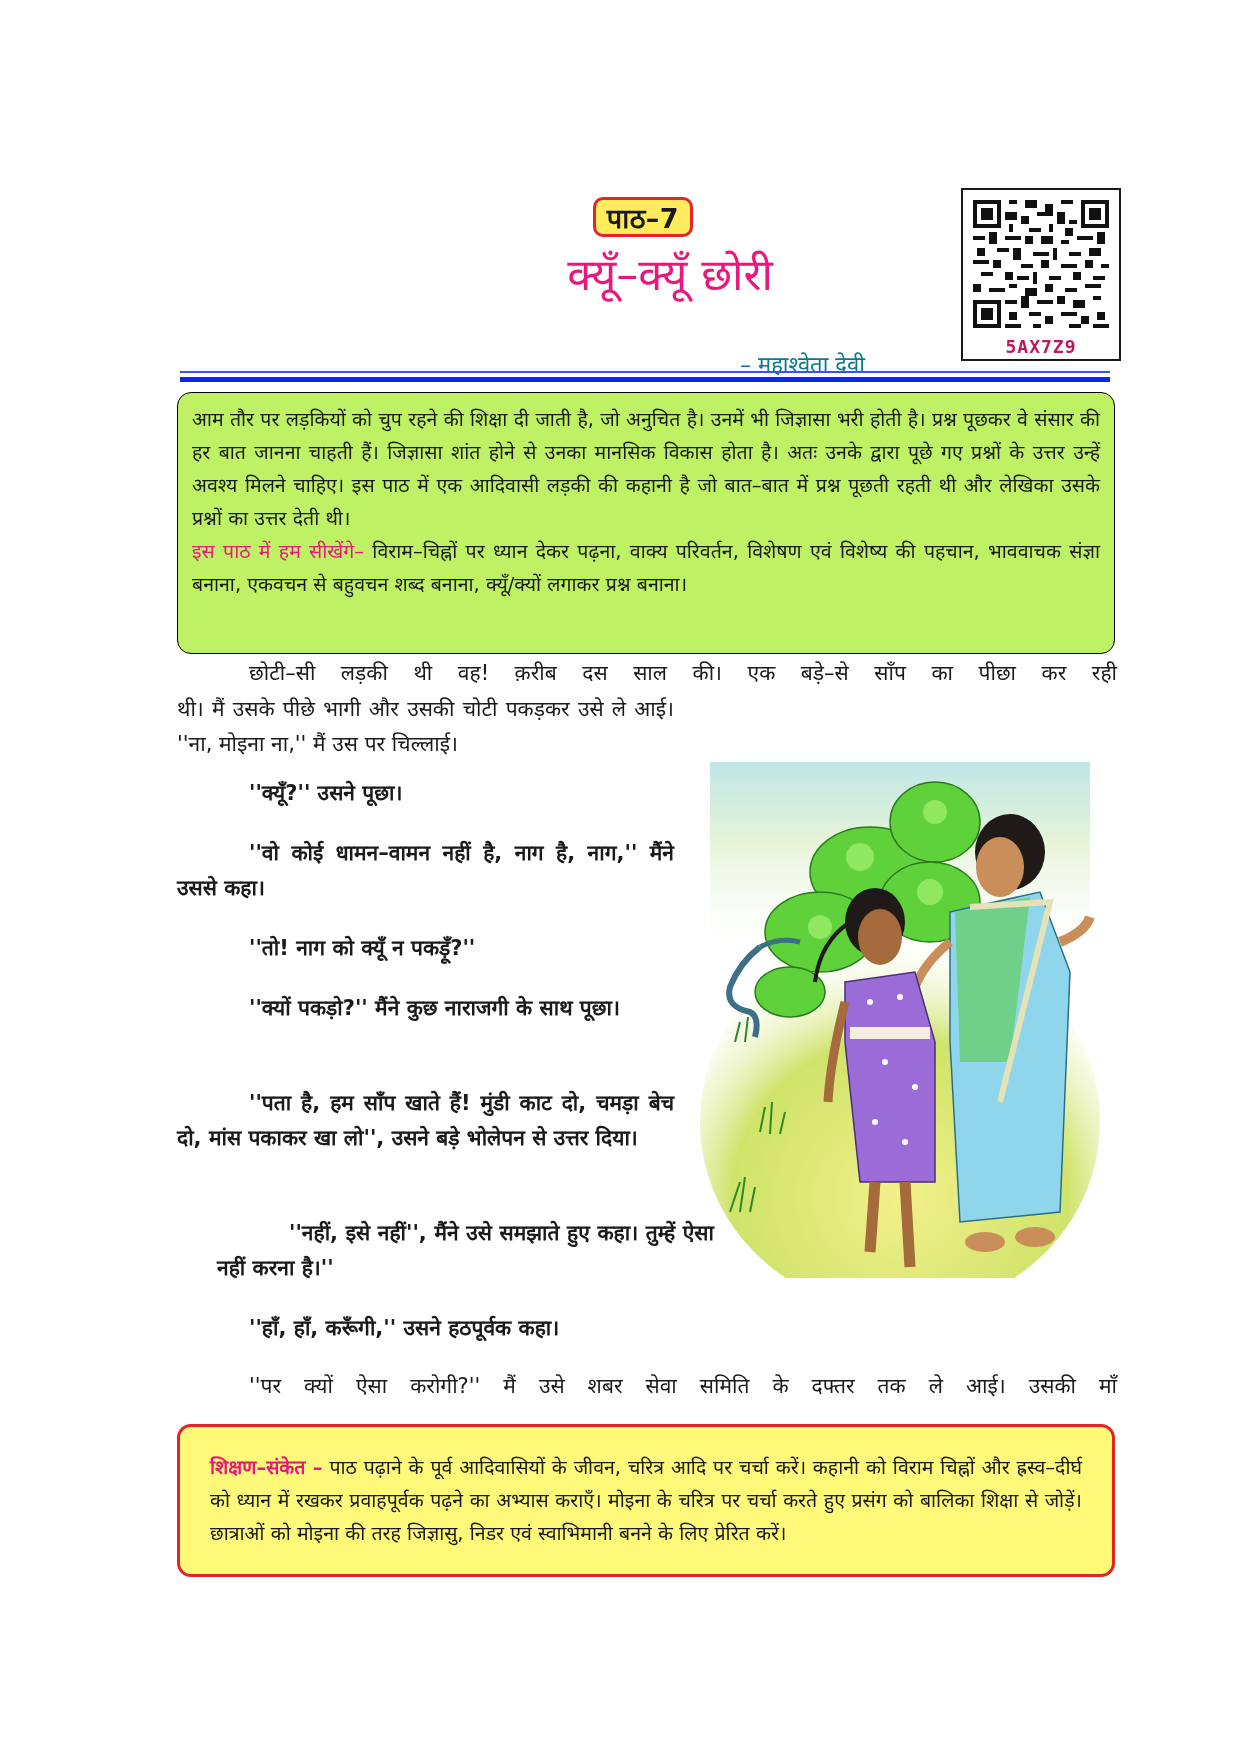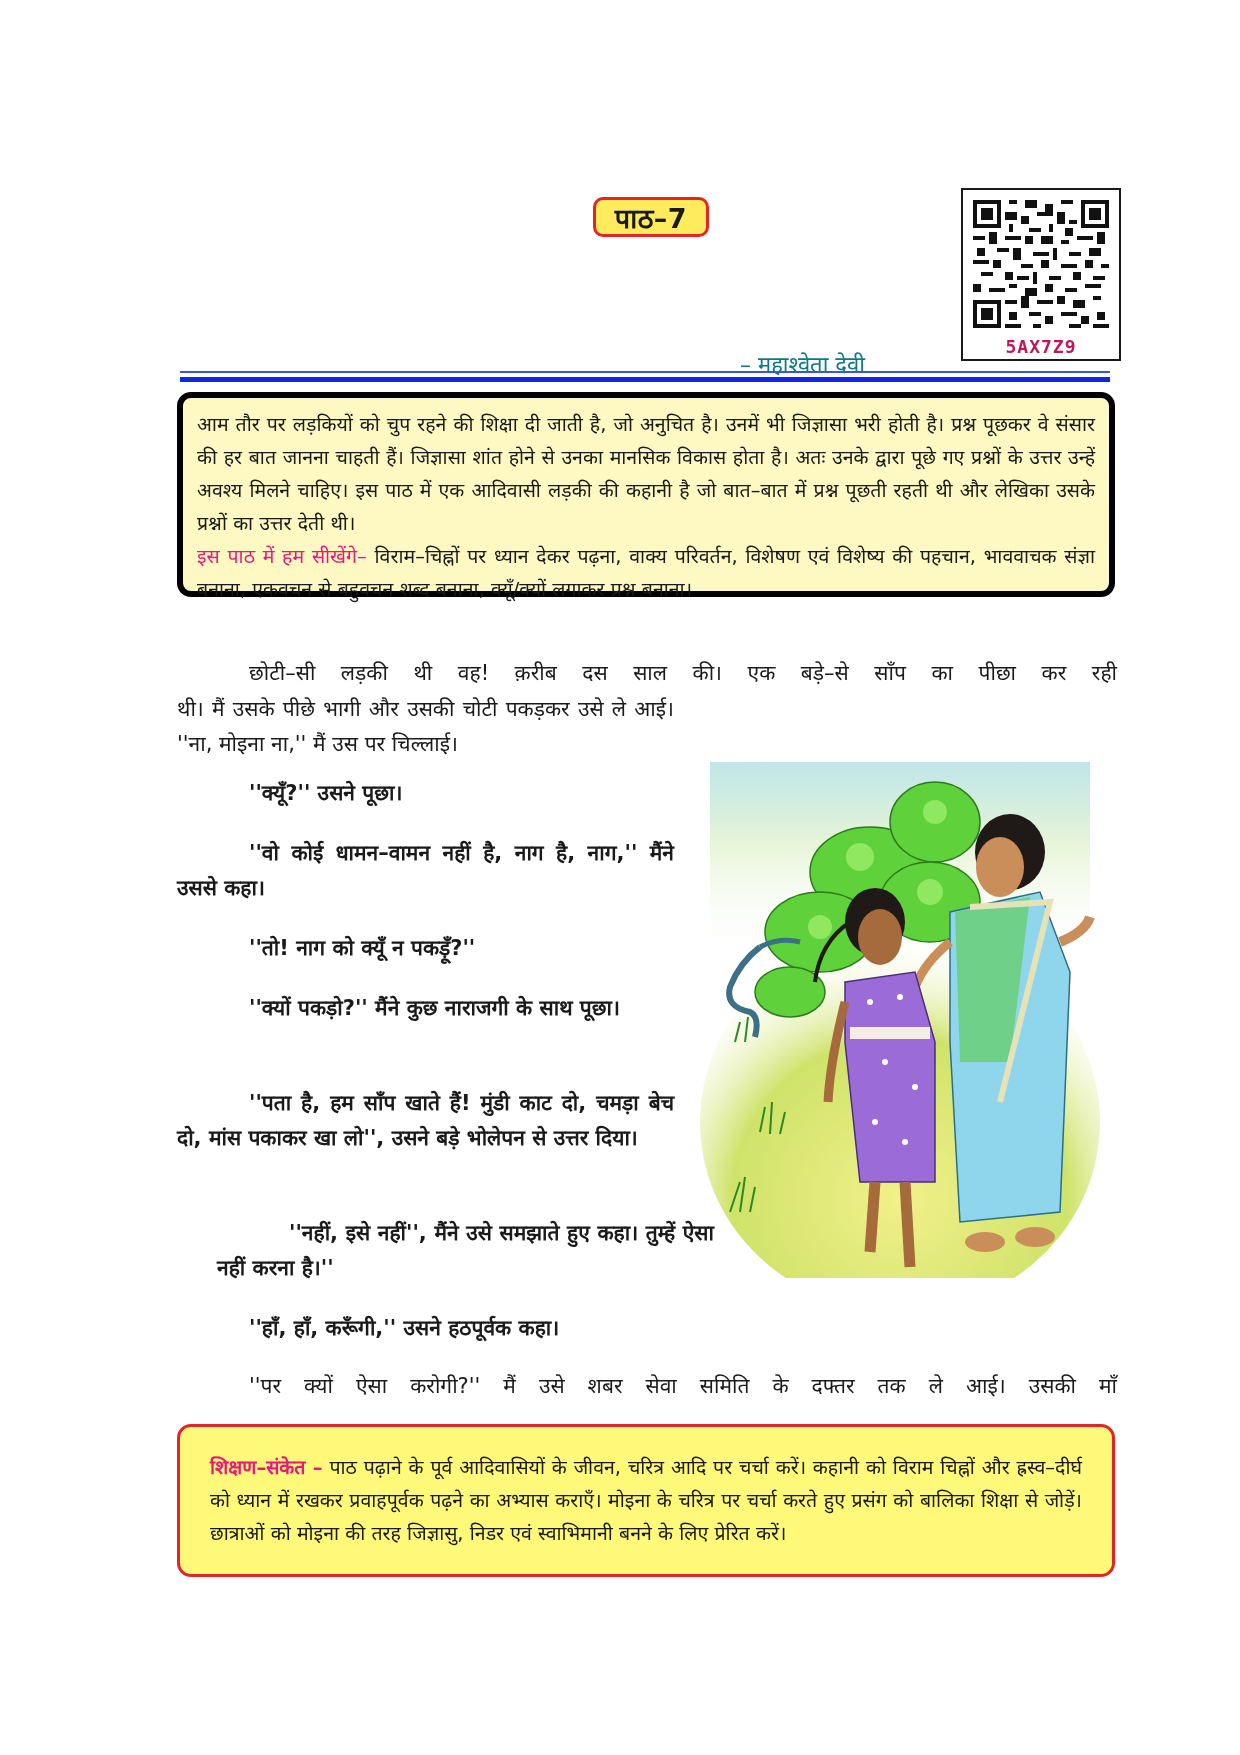--- a/index.html
+++ b/index.html
@@ -18,21 +18,21 @@
     .page {
       position: absolute;
       left: 0; top: 0;
       width: 1240px; height: 1755px;
     }
 
     
     .lesson-badge {
       position: absolute;
       left: 593px; top: 197px;
-      width: 116px; height: 40px;
+      width: 100px; height: 40px;
       background: #ffeb5c;
       border: 3px solid #e3242b;
       border-radius: 10px;
       box-sizing: border-box;
       display: flex; align-items: center; justify-content: center;
       font-size: 27px;
       font-weight: bold;
       color: #1a1a1a;
       letter-spacing: 0.5px;
     }
@@ -91,24 +91,24 @@
       position: absolute;
       left: 180px; top: 377px;
       width: 930px; height: 5px;
       background: #0a28e6;
     }
 
     
     .intro-box {
       position: absolute;
       left: 177px; top: 392px;
-      width: 938px; height: 205px;
+      width: 938px; height: 262px;
       box-sizing: border-box;
-      background: #fef9c3;
-      border: 6px solid #000000;
+      background: #bef264;
+      border: 1px solid #000000;
       border-radius: 14px;
       padding: 10px 14px 0 14px;
       font-size: 19.5px;
       line-height: 33px;
       text-align: justify;
     }
     .intro-box p { margin: 0; }
     .learn-heading {
       color: #e8197d;
       font-weight: normal;
@@ -160,20 +160,21 @@
       color: #e8197d;
       font-weight: bold;
     }
   </style>
 </head>
 <body>
 
 <div class="page">
 
   <div class="lesson-badge">पाठ–7</div>
+  <div class="lesson-title">क्यूँ–क्यूँ छोरी</div>
   <div class="author">– महाश्वेता देवी</div>
 
   <div class="qr-box">
     <svg class="qr-code" viewBox="0 0 34 32" shape-rendering="crispEdges">
       <rect width="34" height="32" fill="#fff"></rect>
 
       <g fill="#111">
         <rect x="0" y="0" width="7" height="7"></rect>
         <rect x="27" y="0" width="7" height="7"></rect>
         <rect x="0" y="25" width="7" height="7"></rect>

